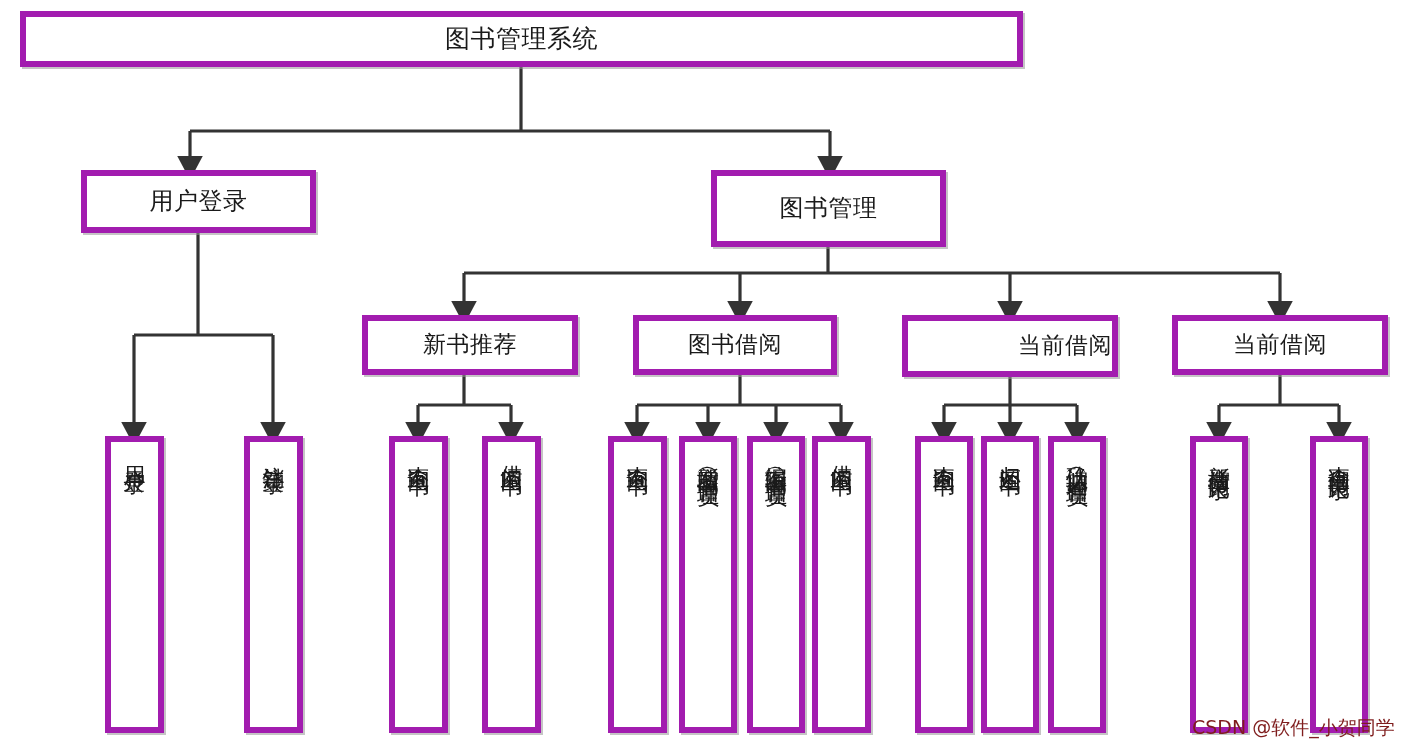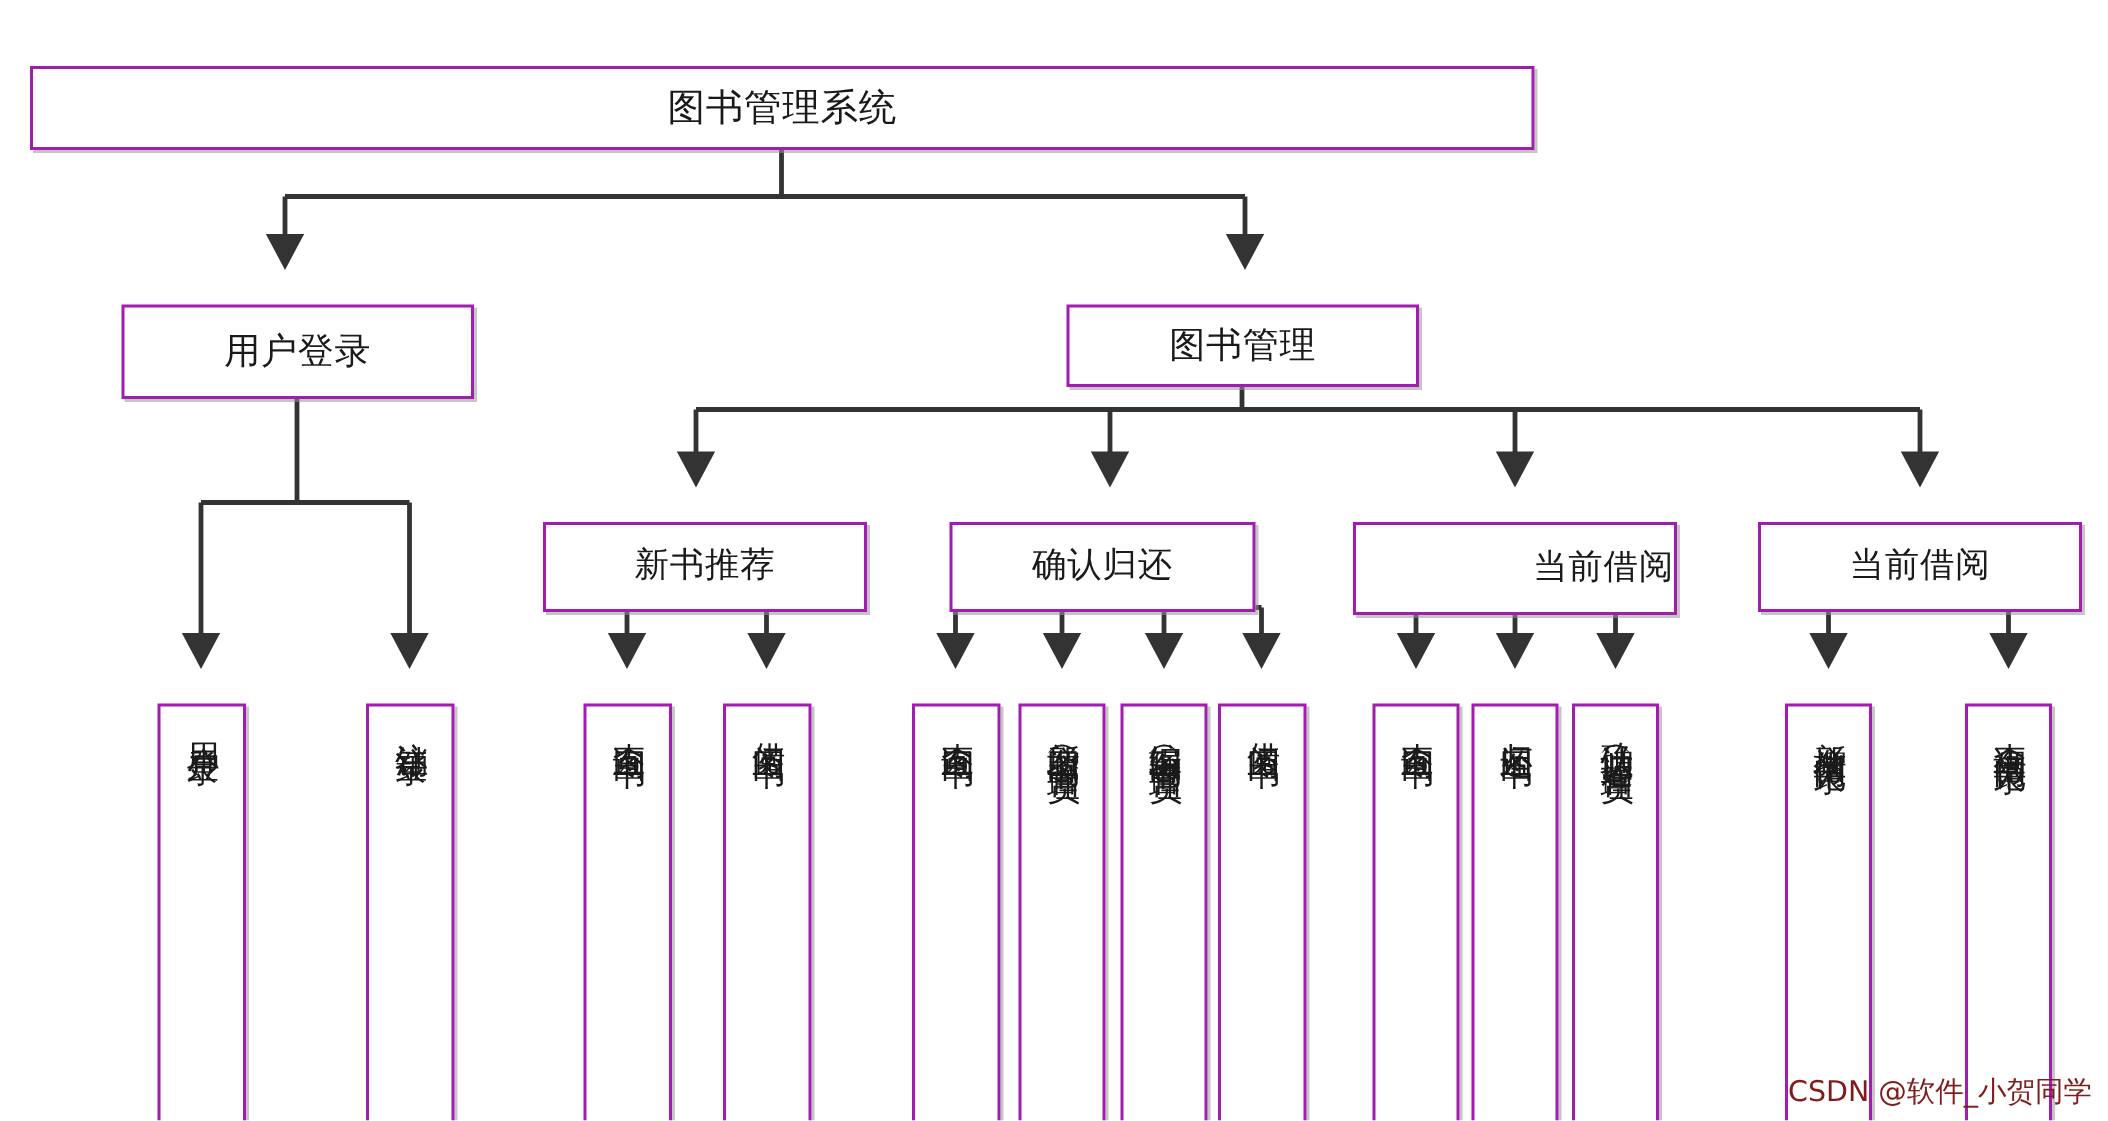--- a/index.html
+++ b/index.html
@@ -22,27 +22,26 @@
     position: absolute;
     left: 0;
     top: 0;
     width: 1405px;
     height: 747px;
   }
   .node-box {
     position: absolute;
     box-sizing: border-box;
     background: #ffffff;
-    border: 2px solid #a21caf;
+    border: 6px solid #a21caf;
     box-shadow: 2px 2px 0 0 rgba(150,150,150,0.55);
     display: flex;
     align-items: center;
     justify-content: center;
     overflow: hidden;
-    margin-top: 33px;
   }
   .node-label {
     color: #1a1a1a;
     font-family: "DejaVu Sans", "Liberation Sans", sans-serif;
     letter-spacing: 0.5px;
     line-height: 1.18;
     white-space: nowrap;
   }
   .level1 .node-label { font-size: 25px; }
   .level2 .node-label { font-size: 24px; }
@@ -124,29 +123,29 @@
     </g>
   </svg>
 
   <div class="node-box level1" style="left:20px; top:11px; width:1003px; height:56px;">
     <span class="node-label">图书管理系统</span>
   </div>
 
   <div class="node-box level2" style="left:81px; top:170px; width:235px; height:63px;">
     <span class="node-label">用户登录</span>
   </div>
-  <div class="node-box level2" style="left:711px; top:170px; width:235px; height:55px;">
+  <div class="node-box level2" style="left:711px; top:170px; width:235px; height:77px;">
     <span class="node-label">图书管理</span>
   </div>
 
   <div class="node-box level3" style="left:362px; top:315px; width:216px; height:60px;">
     <span class="node-label">新书推荐</span>
   </div>
   <div class="node-box level3" style="left:633px; top:315px; width:204px; height:60px;">
-    <span class="node-label">确认归还</span>
+    <span class="node-label">图书借阅</span>
   </div>
   <div class="node-box level3" style="left:902px; top:315px; width:216px; height:62px;justify-content:flex-end;">
     <span class="node-label">当前借阅</span>
   </div>
   <div class="node-box level3" style="left:1172px; top:315px; width:216px; height:60px;">
     <span class="node-label">当前借阅</span>
   </div>
 
   <div class="node-box leaf" style="left:105px; top:436px; width:59px; height:297px;">
     <span class="node-label">用户登录</span>

